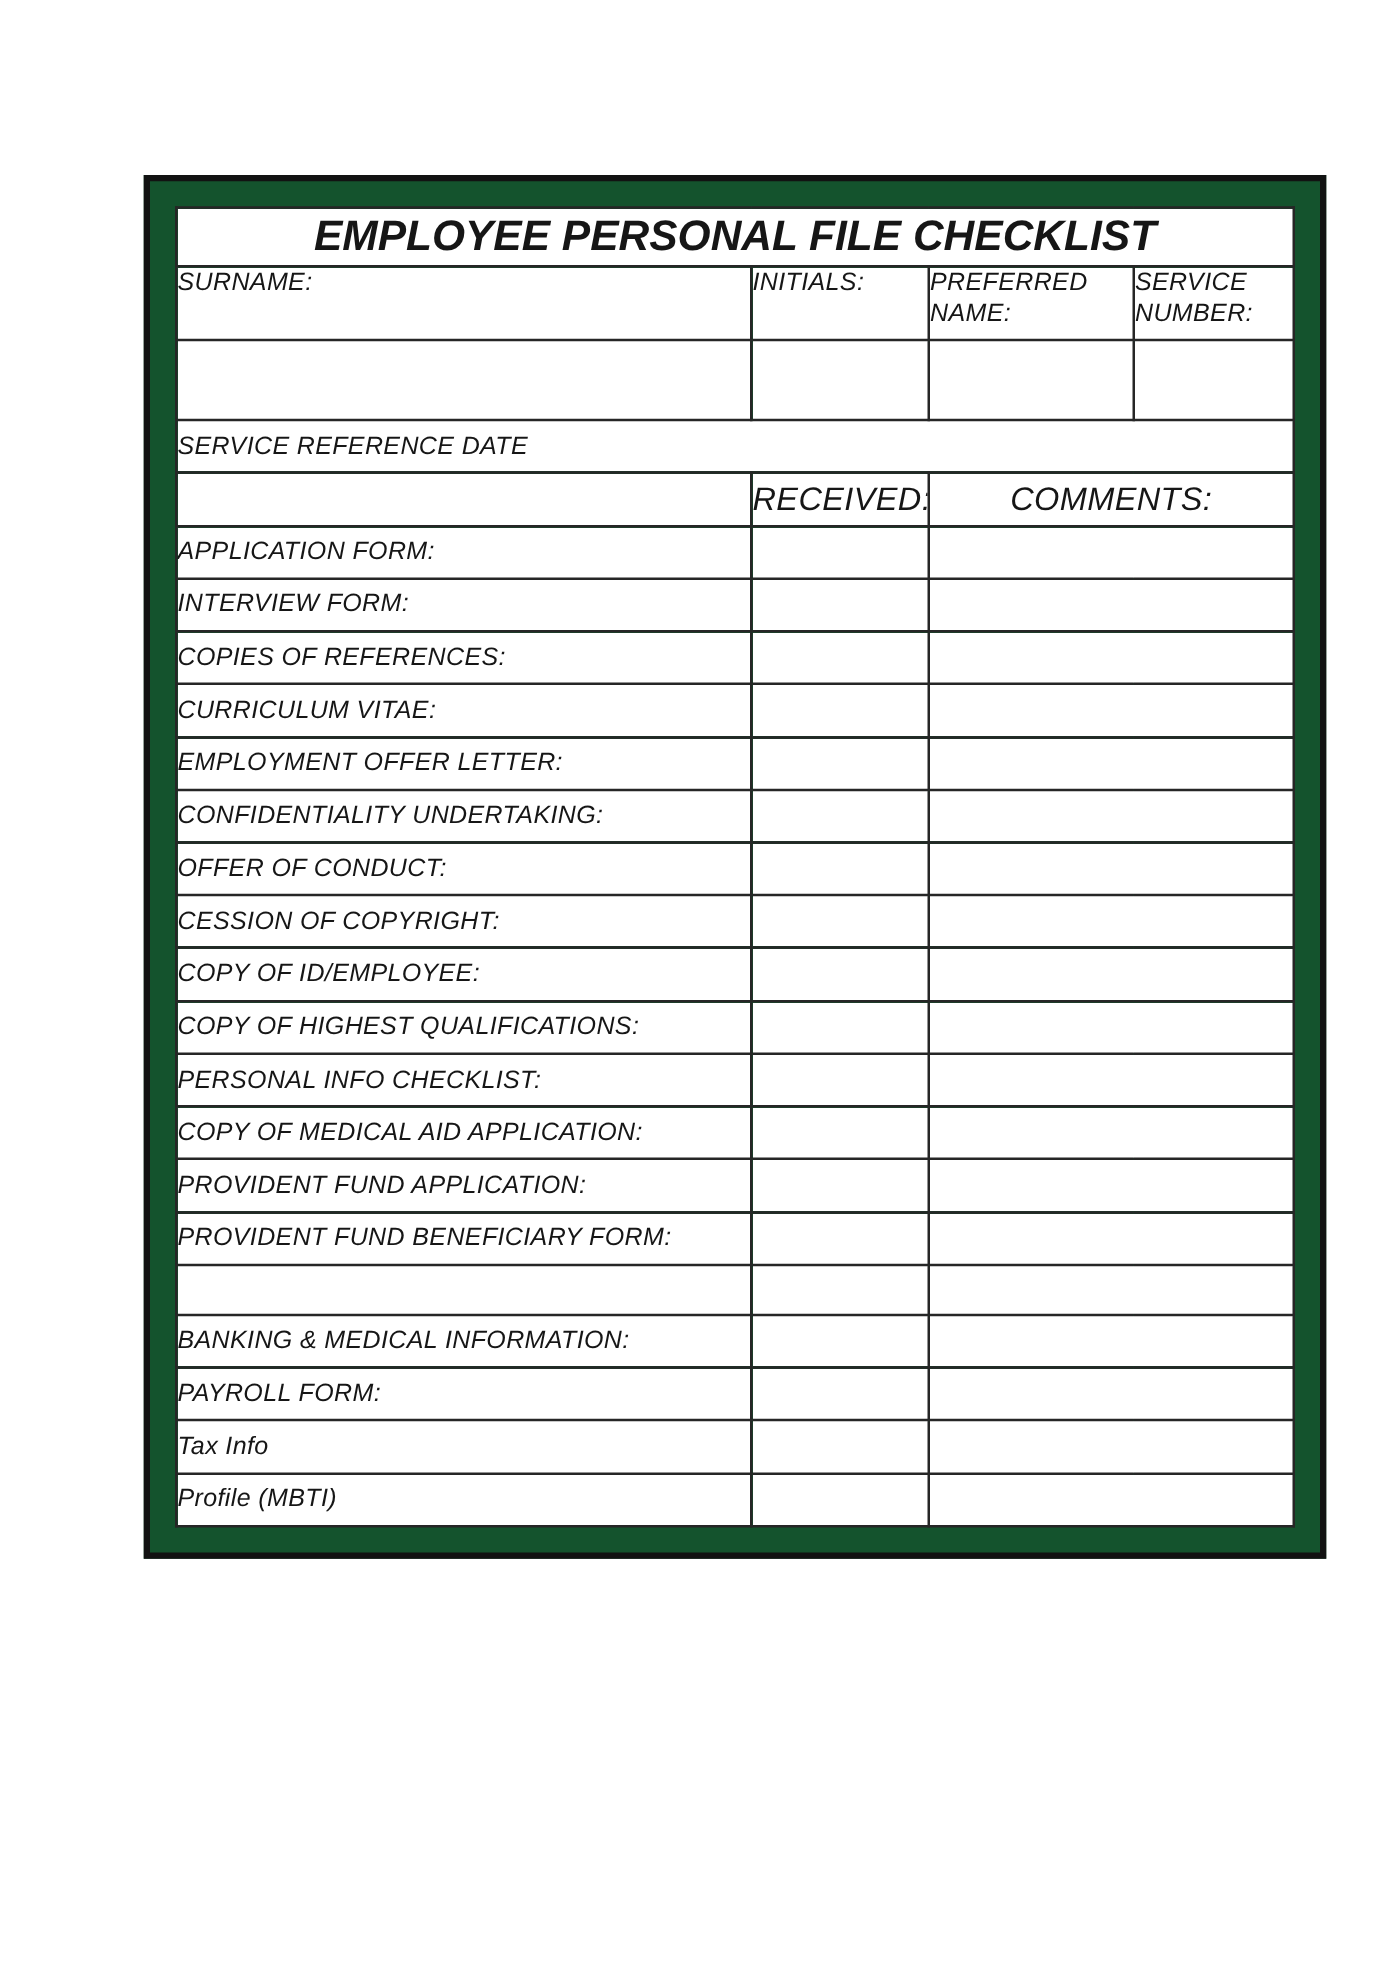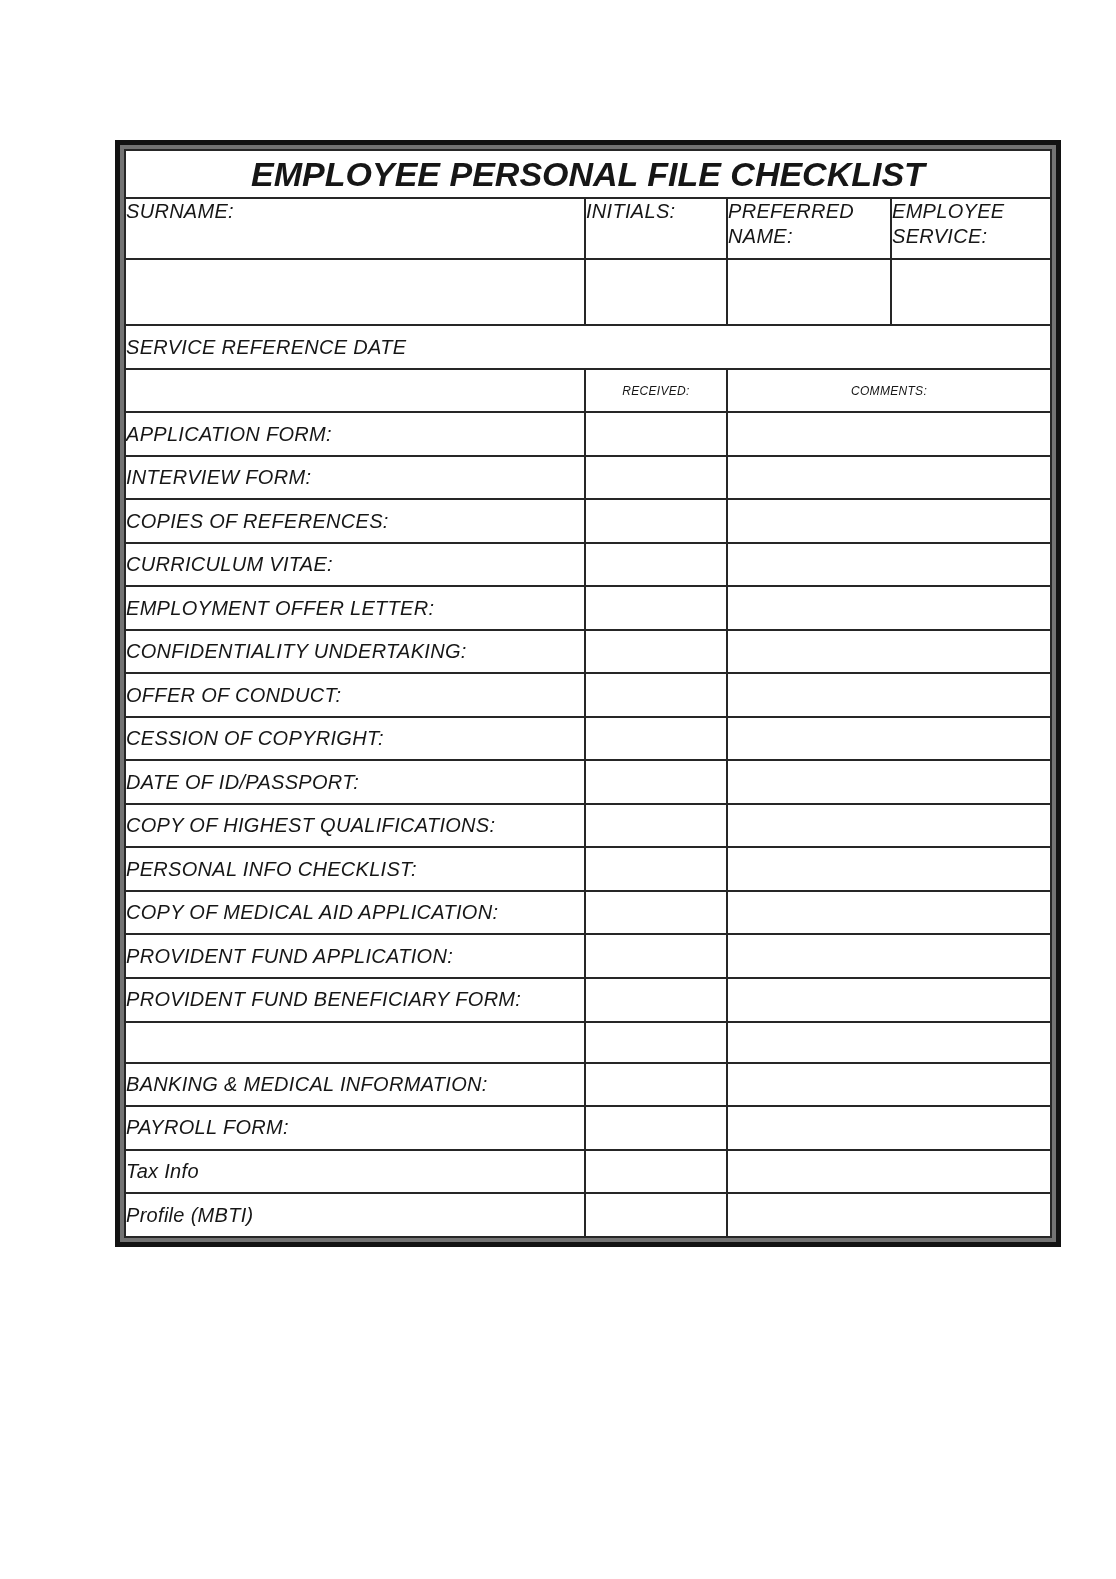--- a/index.html
+++ b/index.html
@@ -17,22 +17,22 @@
   }
   
   .sheet {
     position: absolute;
     left: 115px;
     top: 140px;
     width: 946px;
     height: 1107px;
     box-sizing: border-box;
     border: 5px solid #121212;
-    padding: 4px;
-    background: #737373;
+    padding: 20px;
+    background: #14532d;
   }
   table.grid {
     width: 100%;
     height: 100%;
     border-collapse: collapse;
     table-layout: fixed;
   }
   table.grid td {
     border: 2px solid #262626;
     padding: 0;
@@ -67,21 +67,21 @@
     font-size: 20px;
     vertical-align: middle;
     padding: 1px 8px 1px 9px;
     letter-spacing: 0.3px;
     white-space: nowrap;
   }
   td.item-indent {
     padding-left: 18px;
   }
   td.colhead {
-    font-size: 12px;
+    font-size: 26px;
     text-align: center;
     vertical-align: middle;
     letter-spacing: 0.3px;
     margin-left: 48px;
   }
 </style>
 </head>
 <body>
 
 <div class="sheet">
@@ -95,21 +95,21 @@
     <tbody>
 
       <tr class="r-title">
         <td colspan="4" class="title-cell">EMPLOYEE PERSONAL FILE CHECKLIST</td>
       </tr>
 
       <tr class="r-head">
         <td class="hd hd-surname">SURNAME:</td>
         <td class="hd">INITIALS:</td>
         <td class="hd">PREFERRED NAME:</td>
-        <td class="hd">EMPLOYEE SERVICE:</td>
+        <td class="hd">SERVICE NUMBER:</td>
       </tr>
 
       <tr class="r-blank-head">
         <td></td>
         <td></td>
         <td></td>
         <td></td>
       </tr>
 
       <tr class="r-std">
@@ -156,21 +156,21 @@
         <td class="item">OFFER OF CONDUCT:</td>
         <td></td>
         <td colspan="2"></td>
       </tr>
       <tr class="r-std">
         <td class="item">CESSION OF COPYRIGHT:</td>
         <td></td>
         <td colspan="2"></td>
       </tr>
       <tr class="r-std">
-        <td class="item">DATE OF ID/PASSPORT:</td>
+        <td class="item">COPY OF ID/EMPLOYEE:</td>
         <td></td>
         <td colspan="2"></td>
       </tr>
       <tr class="r-std">
         <td class="item">COPY OF HIGHEST QUALIFICATIONS:</td>
         <td></td>
         <td colspan="2"></td>
       </tr>
       <tr class="r-std">
         <td class="item">PERSONAL INFO CHECKLIST:</td>

